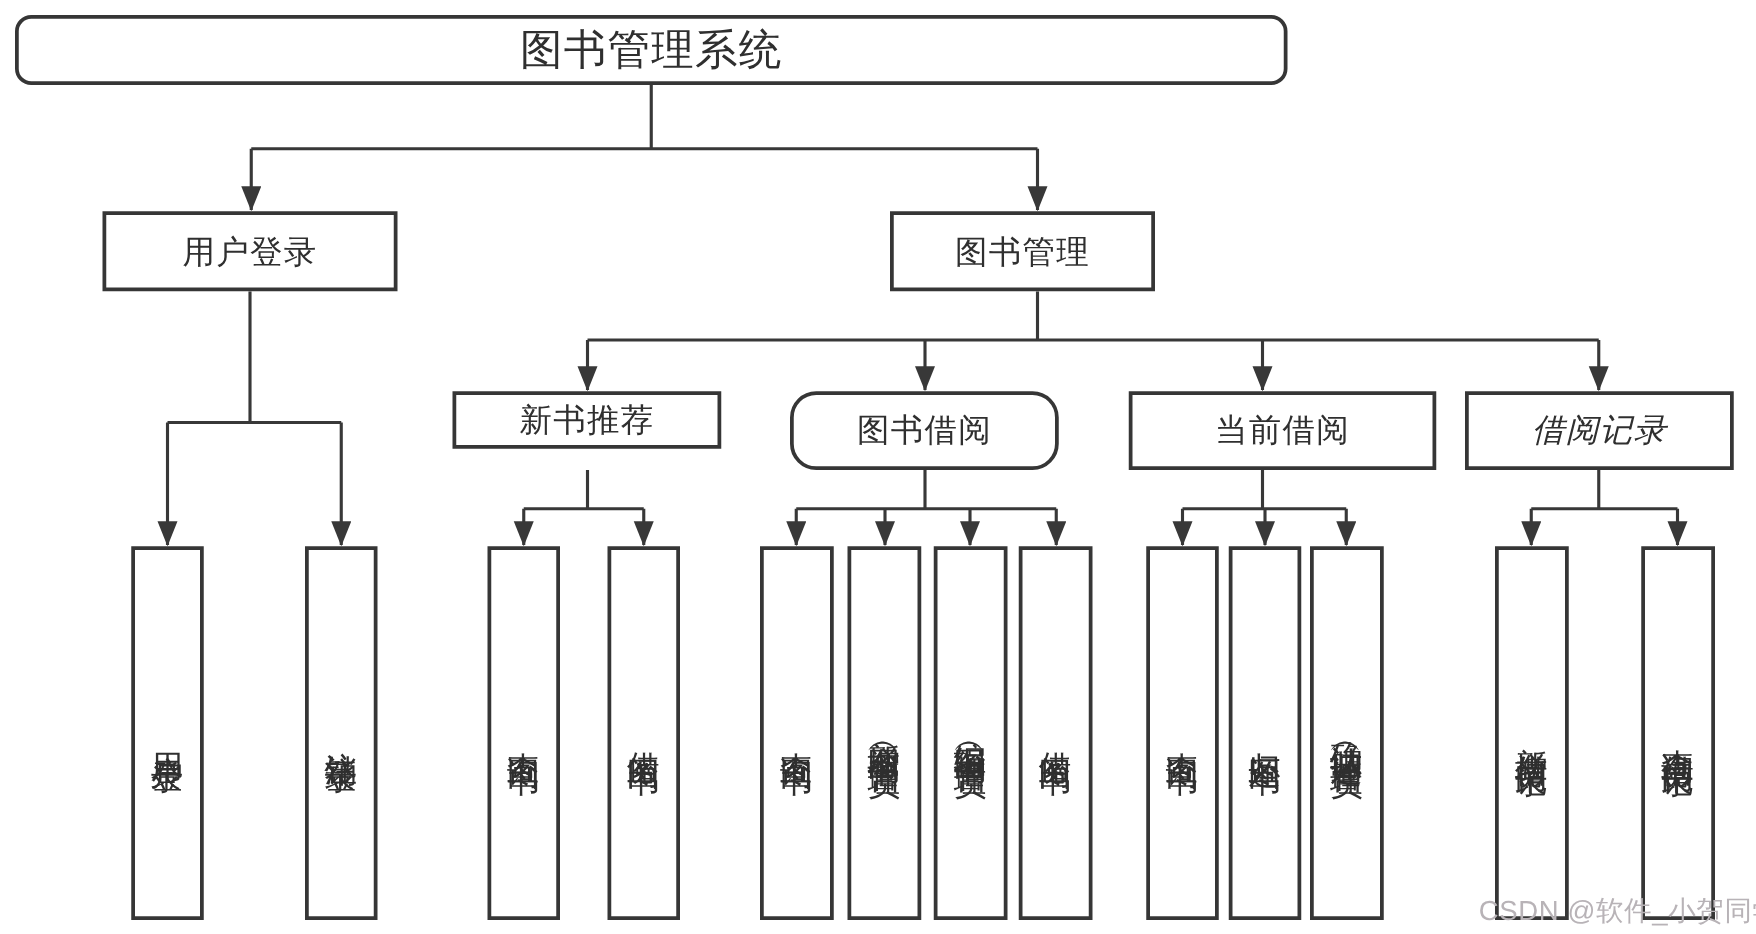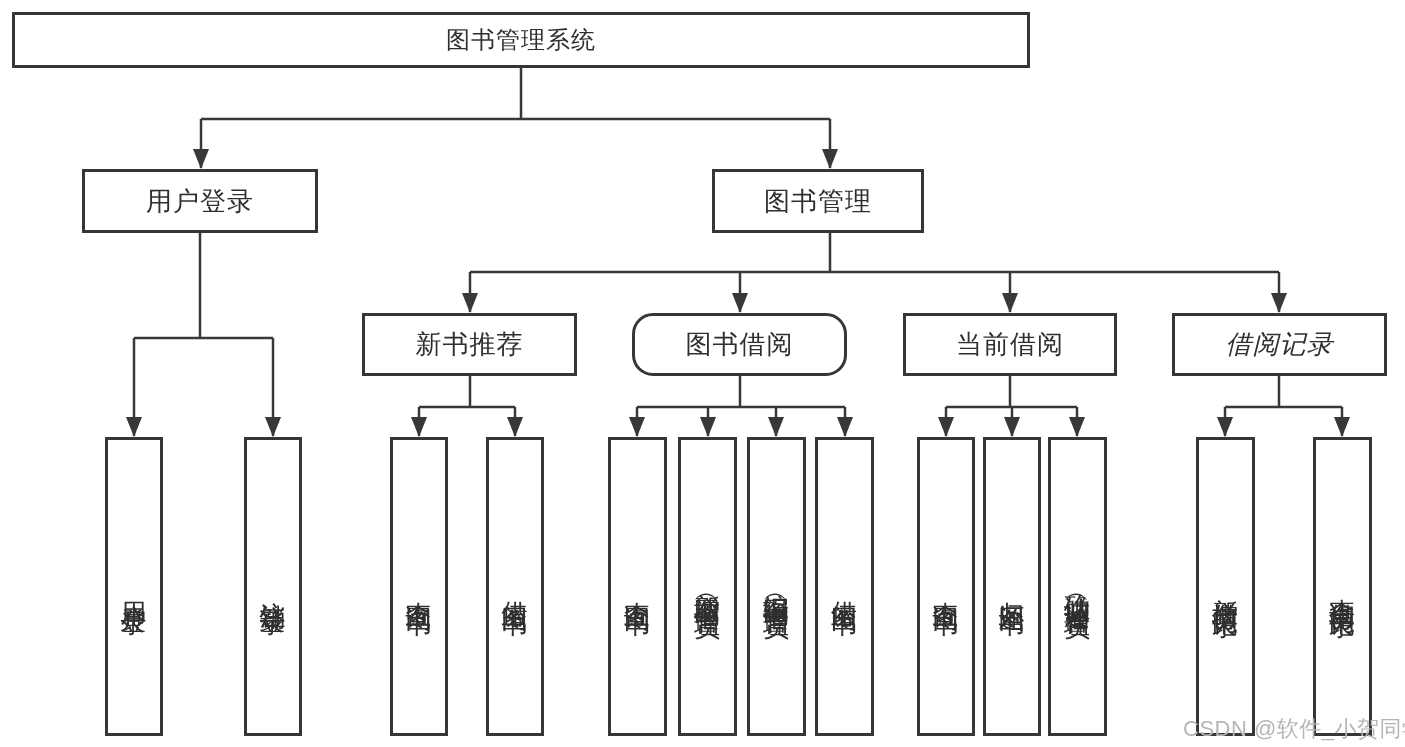--- a/index.html
+++ b/index.html
@@ -14,21 +14,21 @@
   .box{
     position:absolute;
     box-sizing:border-box;
     border:3px solid #363636;
     background:#ffffff;
     display:flex;align-items:center;justify-content:center;
     color:#2f2f2f;
     z-index:1;
   }
   .hbox{font-size:26px;letter-spacing:1px;white-space:nowrap;}
-  .root{font-size:24px;}
+  .root{font-size:34px;border-radius:13px;}
   .vbox span{
     writing-mode:vertical-rl;
     text-orientation:mixed;
     font-size:26px;
     letter-spacing:3px;
     line-height:1;
     white-space:nowrap;
   }
   .watermark{
     position:absolute;
@@ -86,23 +86,23 @@
       <path d="M1225 407 V436" marker-end="url(#arrow)"></path>
       <path d="M1342 407 V436" marker-end="url(#arrow)"></path>
     </g>
   </svg>
 
   <div class="box hbox root" style="left:12px;top:12px;width:1018px;height:56px;">图书管理系统</div>
 
   <div class="box hbox" style="left:82px;top:169px;width:236px;height:64px;">用户登录</div>
   <div class="box hbox" style="left:712px;top:169px;width:212px;height:64px;">图书管理</div>
 
-  <div class="box hbox" style="left:362px;top:313px;width:215px;height:63px;">新书推荐</div>
+  <div class="box hbox" style="left:362px;top:313px;width:215px;height:46px;">新书推荐</div>
   <div class="box hbox" style="left:632px;top:313px;width:215px;height:63px;border-radius:21px;">图书借阅</div>
-  <div class="box hbox" style="left:903px;top:313px;width:214px;height:63px;">当前借阅</div>
+  <div class="box hbox" style="left:903px;top:313px;width:246px;height:63px;">当前借阅</div>
   <div class="box hbox" style="left:1172px;top:313px;width:215px;height:63px;font-style:italic;">借阅记录</div>
 
   <div class="box vbox" style="left:105px;top:437px;width:58px;height:299px;">
     <span>用户登录</span>
   </div>
   <div class="box vbox" style="left:244px;top:437px;width:58px;height:299px;">
     <span>注销登录</span>
   </div>
 
   <div class="box vbox" style="left:390px;top:437px;width:58px;height:299px;">

